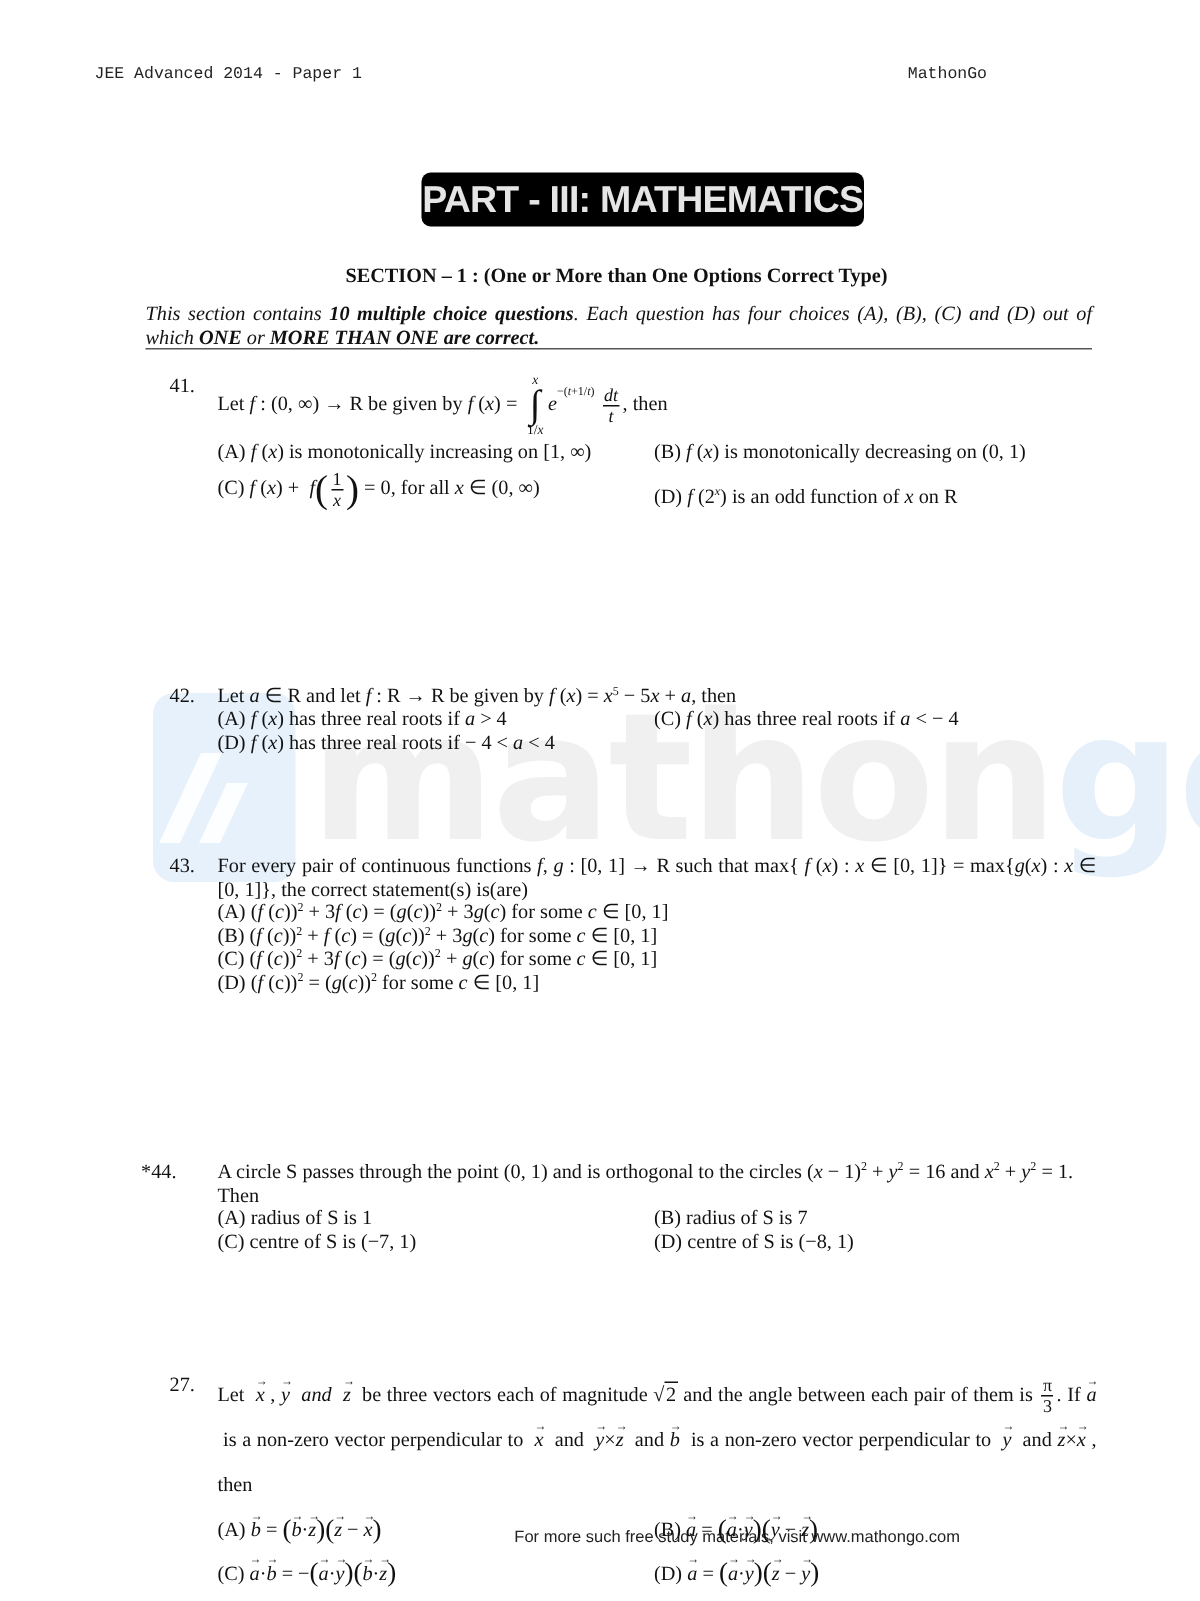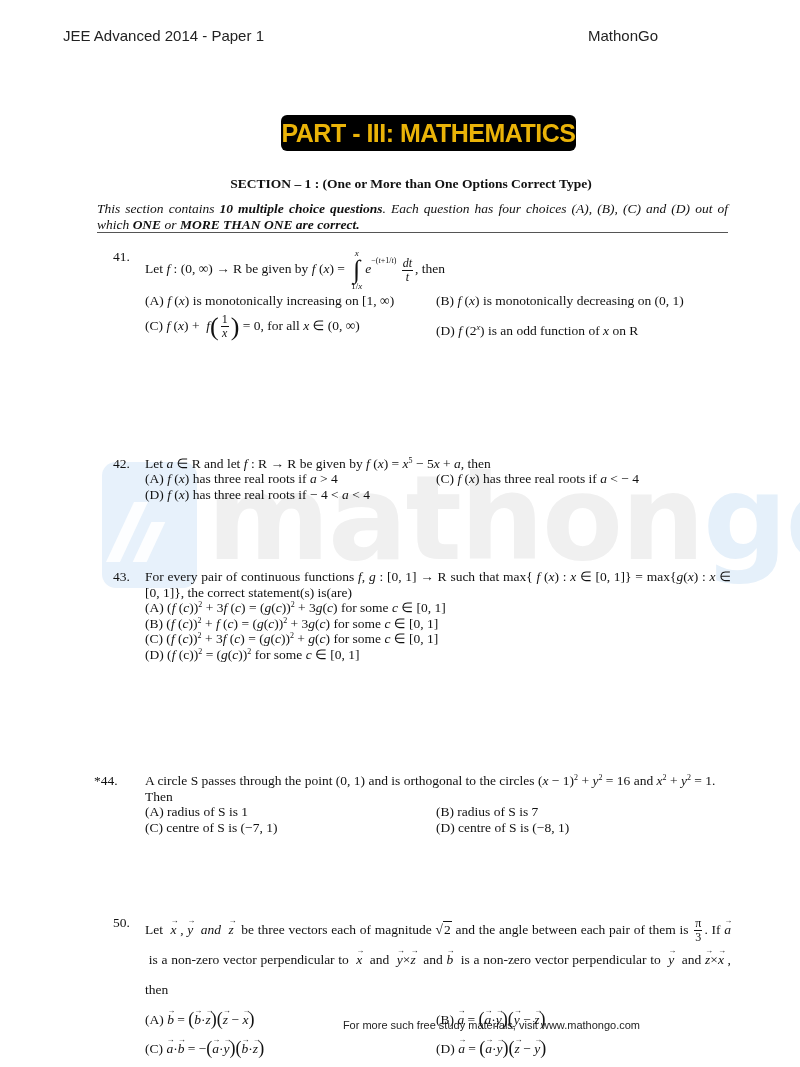--- a/index.html
+++ b/index.html
@@ -1,23 +1,23 @@
 <!DOCTYPE html>
 <html><head>
 <meta charset="utf-8">
 <style>
   html, body { margin: 0; padding: 0; background: #ffffff; }
   body { width: 800px; height: 1067px; position: relative; overflow: hidden;
          font-family: "Liberation Serif", serif; color: #111; }
-  .hdr { position: absolute; top: 27px; font-family: Liberation Sans, sans-serif;
-         font-size: 15px; color: #222; }
+  .hdr { position: absolute; top: 44px; font-family: Liberation Mono, monospace;
+         font-size: 11px; color: #222; }
   .hdr.left { left: 63px; }
   .hdr.right { right: 142px; }
   .part-title { position: absolute; top: 115px; left: 281px; width: 295px; height: 36px;
-         background: #000; color: #eab308; border-radius: 6px; text-align: center;
+         background: #000; color: #e5e5e5; border-radius: 6px; text-align: center;
          font-family: "Liberation Sans", sans-serif; font-weight: bold; font-size: 25px;
          line-height: 36px; letter-spacing: -0.5px; }
   .section-head { position: absolute; top: 176px; left: 0; width: 822px; text-align: center;
          font-weight: bold; font-size: 13.5px; }
   .intro { position: absolute; top: 201px; left: 97px; width: 631px; font-size: 13.5px;
          line-height: 16px; text-align: justify; font-style: italic; }
   .rule { position: absolute; top: 232px; left: 97px; width: 631px; height: 0;
           border-top: 1.5px solid #555; }
   .q { position: absolute; left: 97px; width: 634px; font-size: 13.5px; line-height: 15.5px; }
   .qnum { position: absolute; left: 16px; top: 0; width: 45px; }
@@ -133,21 +133,21 @@
     <div class="opts2">
       <div class="opt">(A) radius of S is 1</div>
       <div class="opt">(B) radius of S is 7</div>
       <div class="opt">(C) centre of S is (−7, 1)</div>
       <div class="opt">(D) centre of S is (−8, 1)</div>
     </div>
   </div>
 </div>
 
 <div class="q content" style="top:640px;">
-  <div class="qnum">50.</div>
+  <div class="qnum">27.</div>
   <div class="qbody">
     <div style="line-height:30px; margin-top:-8px; text-align:justify;">
       Let &nbsp;<span class="vec">x</span> , <span class="vec">y</span> &nbsp;<i>and</i>&nbsp; <span class="vec">z</span> &nbsp;be three vectors each of magnitude <span class="sqrt">√<span class="rad">2</span></span> and the angle between each pair of them is <span class="frac">
           <span class="num">π</span>
           <span>3</span>
         </span>. If
       <span class="vec">a</span> &nbsp;is a non-zero vector perpendicular to &nbsp;<span class="vec">x</span> &nbsp;and &nbsp;<span class="vec">y</span>×<span class="vec">z</span> &nbsp;and <span class="vec">b</span> &nbsp;is a non-zero vector perpendicular to &nbsp;<span class="vec">y</span> &nbsp;and
       <span class="vec">z</span>×<span class="vec">x</span> , then
     </div>
     <div class="opts2" style="line-height:29px;">

